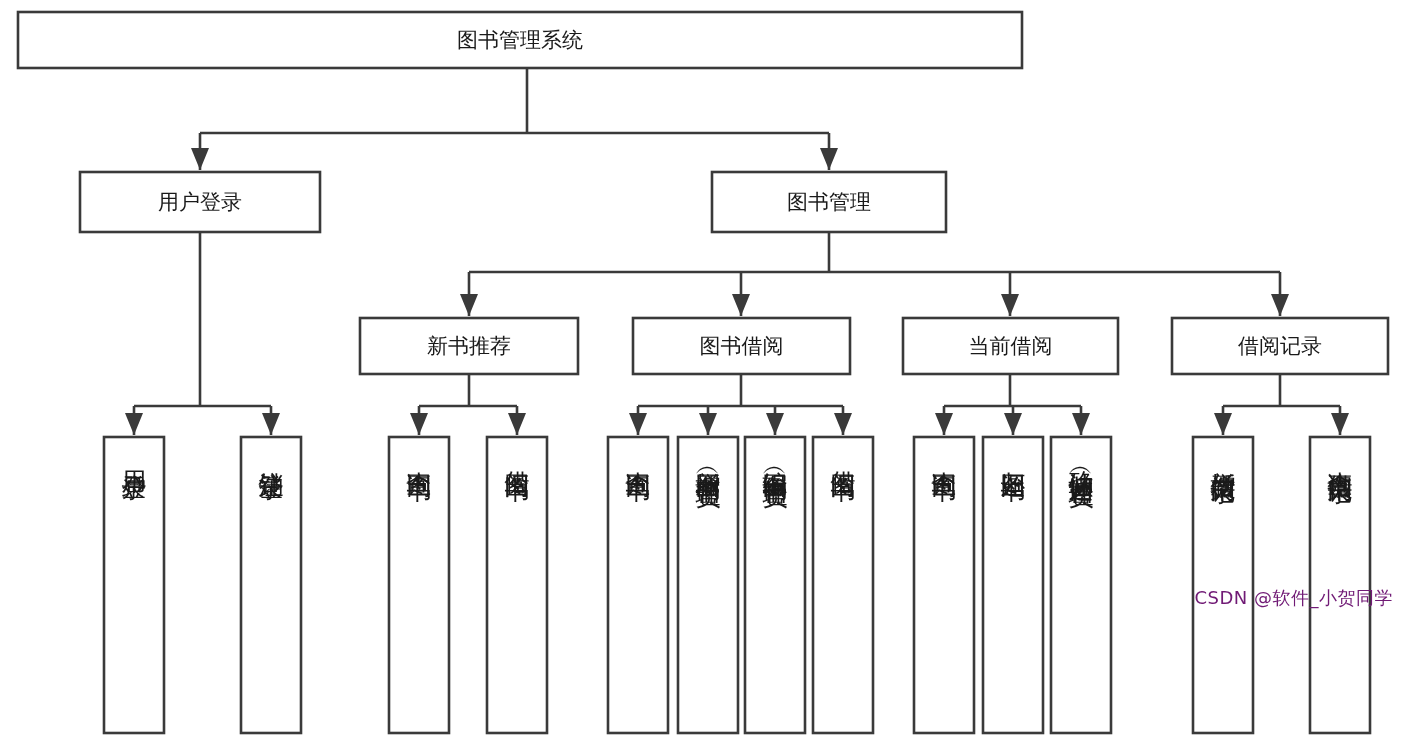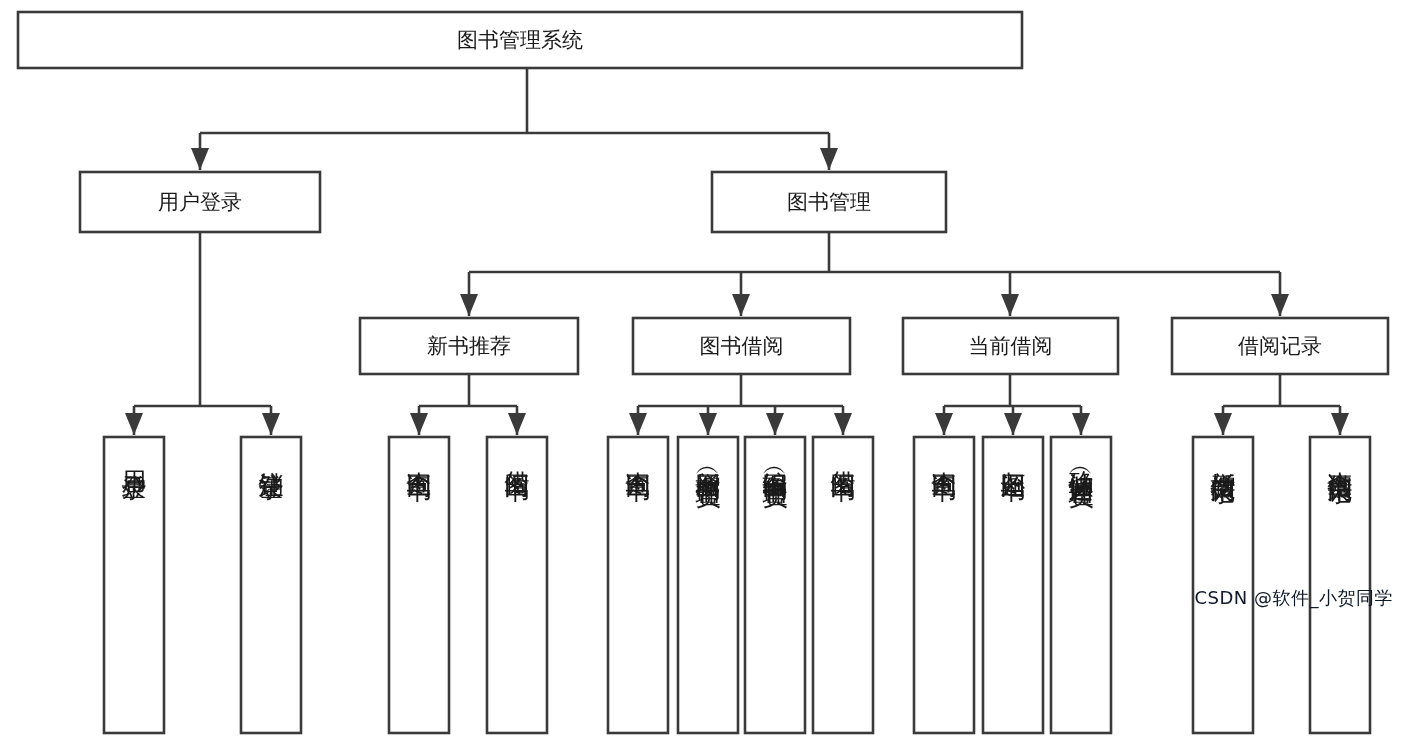--- a/index.html
+++ b/index.html
@@ -69,21 +69,21 @@
     letter-spacing: 2px;
     color: #1a1a1a;
     white-space: nowrap;
   }
   .watermark {
     position: absolute;
     right: 12px;
     bottom: 8px;
     font-family: "DejaVu Sans", "Liberation Sans", sans-serif;
     font-size: 18px;
-    color: #0f172a;
+    color: #701a75;
     letter-spacing: 0.5px;
     white-space: nowrap;
   }
 </style>
 </head>
 <body>
 
 <div id="diagram-root">
 
   <svg class="diagram-canvas" viewBox="0 0 1405 747">

